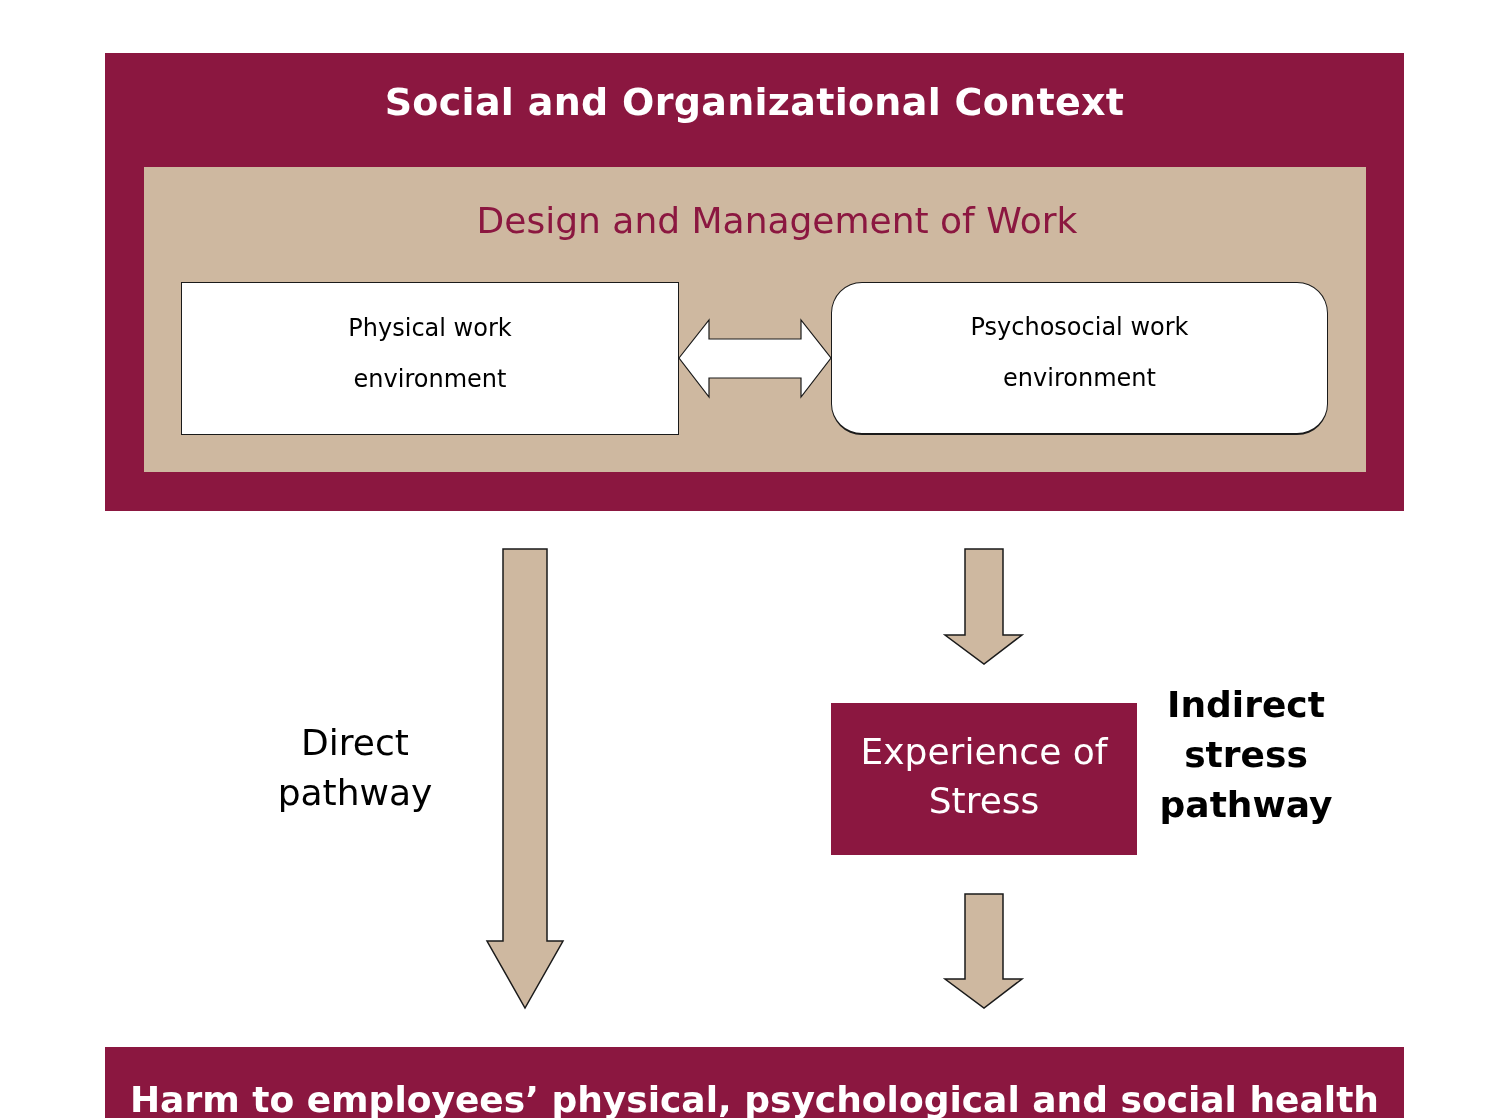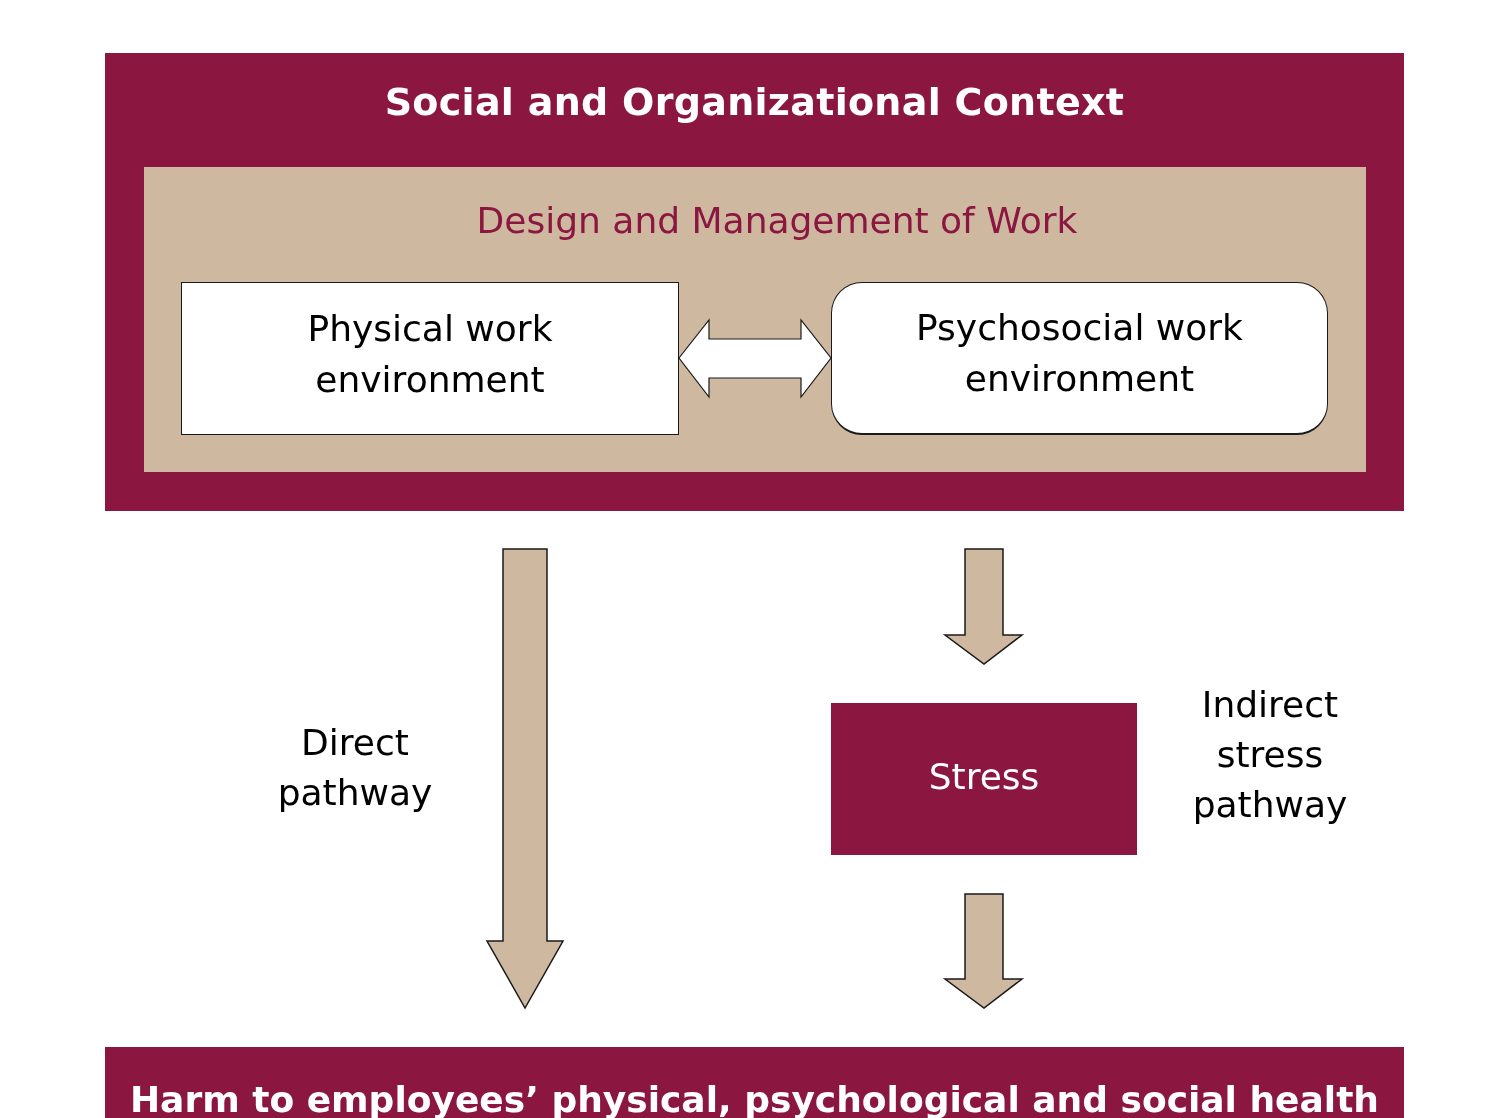--- a/index.html
+++ b/index.html
@@ -2,27 +2,27 @@
 <html><head>
 <meta charset="utf-8">
 <style>
   html, body { margin: 0; padding: 0; background: #ffffff; }
   body { width: 1512px; height: 1118px; position: relative; overflow: hidden; font-family: "DejaVu Sans", sans-serif; }
   .abs { position: absolute; box-sizing: border-box; }
   .outer { left: 105px; top: 53px; width: 1299px; height: 458px; background: #8B1740; }
   .outer-title { left: 105px; top: 80px; width: 1299px; text-align: center; color: #ffffff; font-size: 38px; font-weight: bold; letter-spacing: 0.3px; }
   .inner { left: 144px; top: 167px; width: 1222px; height: 305px; background: #CEB8A0; }
   .inner-title { left: 144px; top: 200px; width: 1222px; text-align: center; color: #8B1740; font-size: 36px; padding-left: 44px; }
-  .wbox { background: #ffffff; border: 1.5px solid #1a1a1a; display: flex; align-items: center; justify-content: center; text-align: center; color: #000; font-size: 36px; line-height: 51px; padding-bottom: 10px; }
+  .wbox { background: #ffffff; border: 1.5px solid #1a1a1a; display: flex; align-items: center; justify-content: center; text-align: center; color: #000; font-size: 24px; line-height: 51px; padding-bottom: 10px; }
   .phys { left: 181px; top: 282px; width: 498px; height: 153px; }
   .psych { left: 831px; top: 282px; width: 497px; height: 153px; border-bottom-width: 2.5px; border-radius: 31px; }
   .stress { left: 831px; top: 703px; width: 306px; height: 152px; background: #8B1740; color: #ffffff; display: flex; align-items: center; justify-content: center; text-align: center; font-size: 36px; line-height: 49px; padding-bottom: 6px; }
   .label { color: #000; text-align: center; font-size: 36px; line-height: 50px; }
   .direct { left: 255px; top: 718px; width: 200px; }
-  .indirect { left: 1170px; top: 680px; width: 200px; }
+  .indirect { left: 1146px; top: 680px; width: 200px; font-weight: bold; }
   .bottom { left: 105px; top: 1047px; width: 1299px; height: 90px; background: #8B1740; color: #ffffff; text-align: center; font-size: 36px; font-weight: bold; padding-top: 32px; }
   svg.arrows { position: absolute; left: 0; top: 0; }
 </style>
 </head>
 <body>
 
 <div class="abs outer"></div>
 <div class="abs outer-title">Social and Organizational Context</div>
 
 <div class="abs inner"></div>
@@ -53,20 +53,21 @@
   <polygon points="965,894 1003,894 1003,979 1022,979 984,1008 945,979 965,979" fill="#CEB8A0" stroke="#1a1a1a" stroke-width="1.5"></polygon>
 </svg>
 
 <div class="abs label direct">
   <div>Direct</div>
   <div>pathway</div>
 </div>
 
 <div class="abs stress">
   <div>
+    <div>Experience of</div>
     <div>Stress</div>
   </div>
 </div>
 
 <div class="abs label indirect">
   <div>Indirect</div>
   <div>stress</div>
   <div>pathway</div>
 </div>
 

